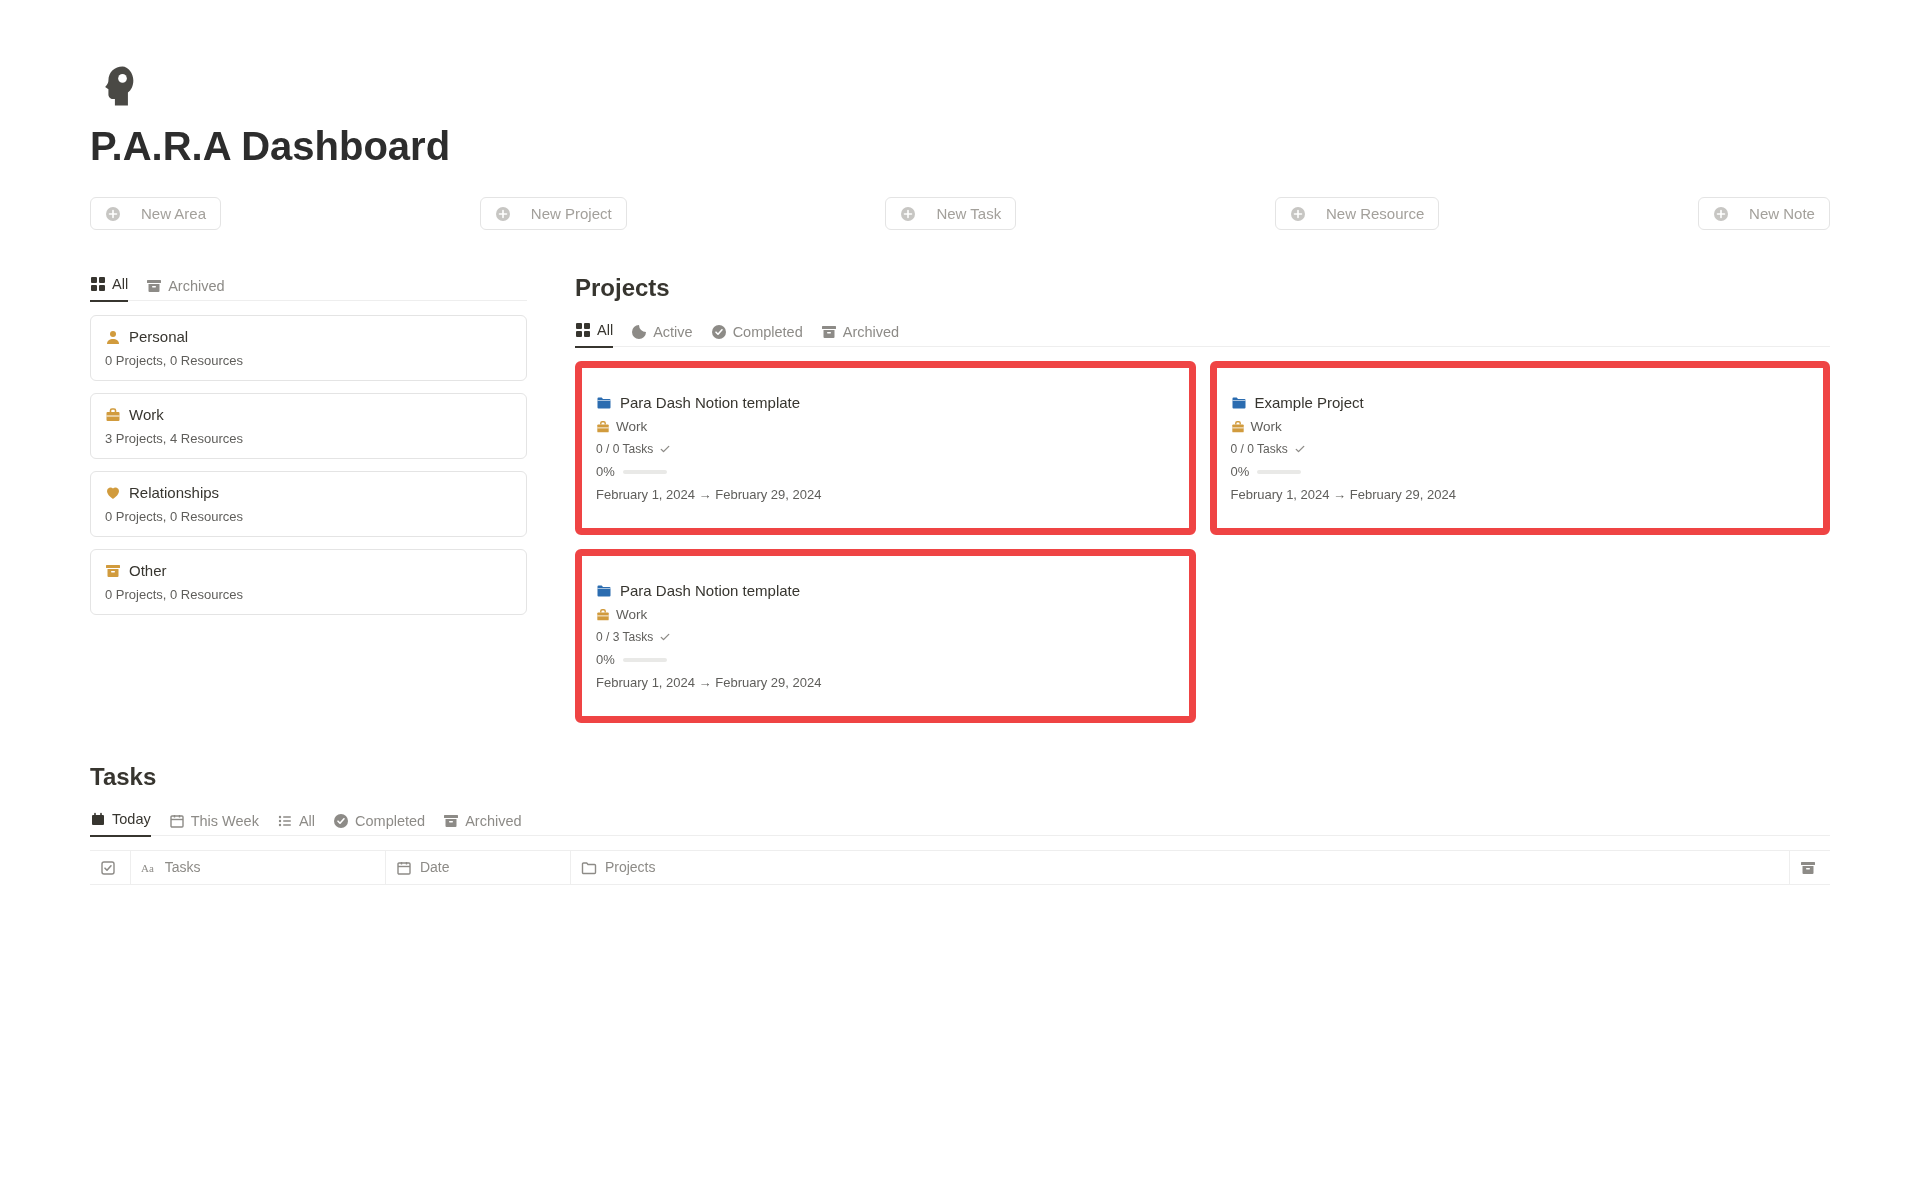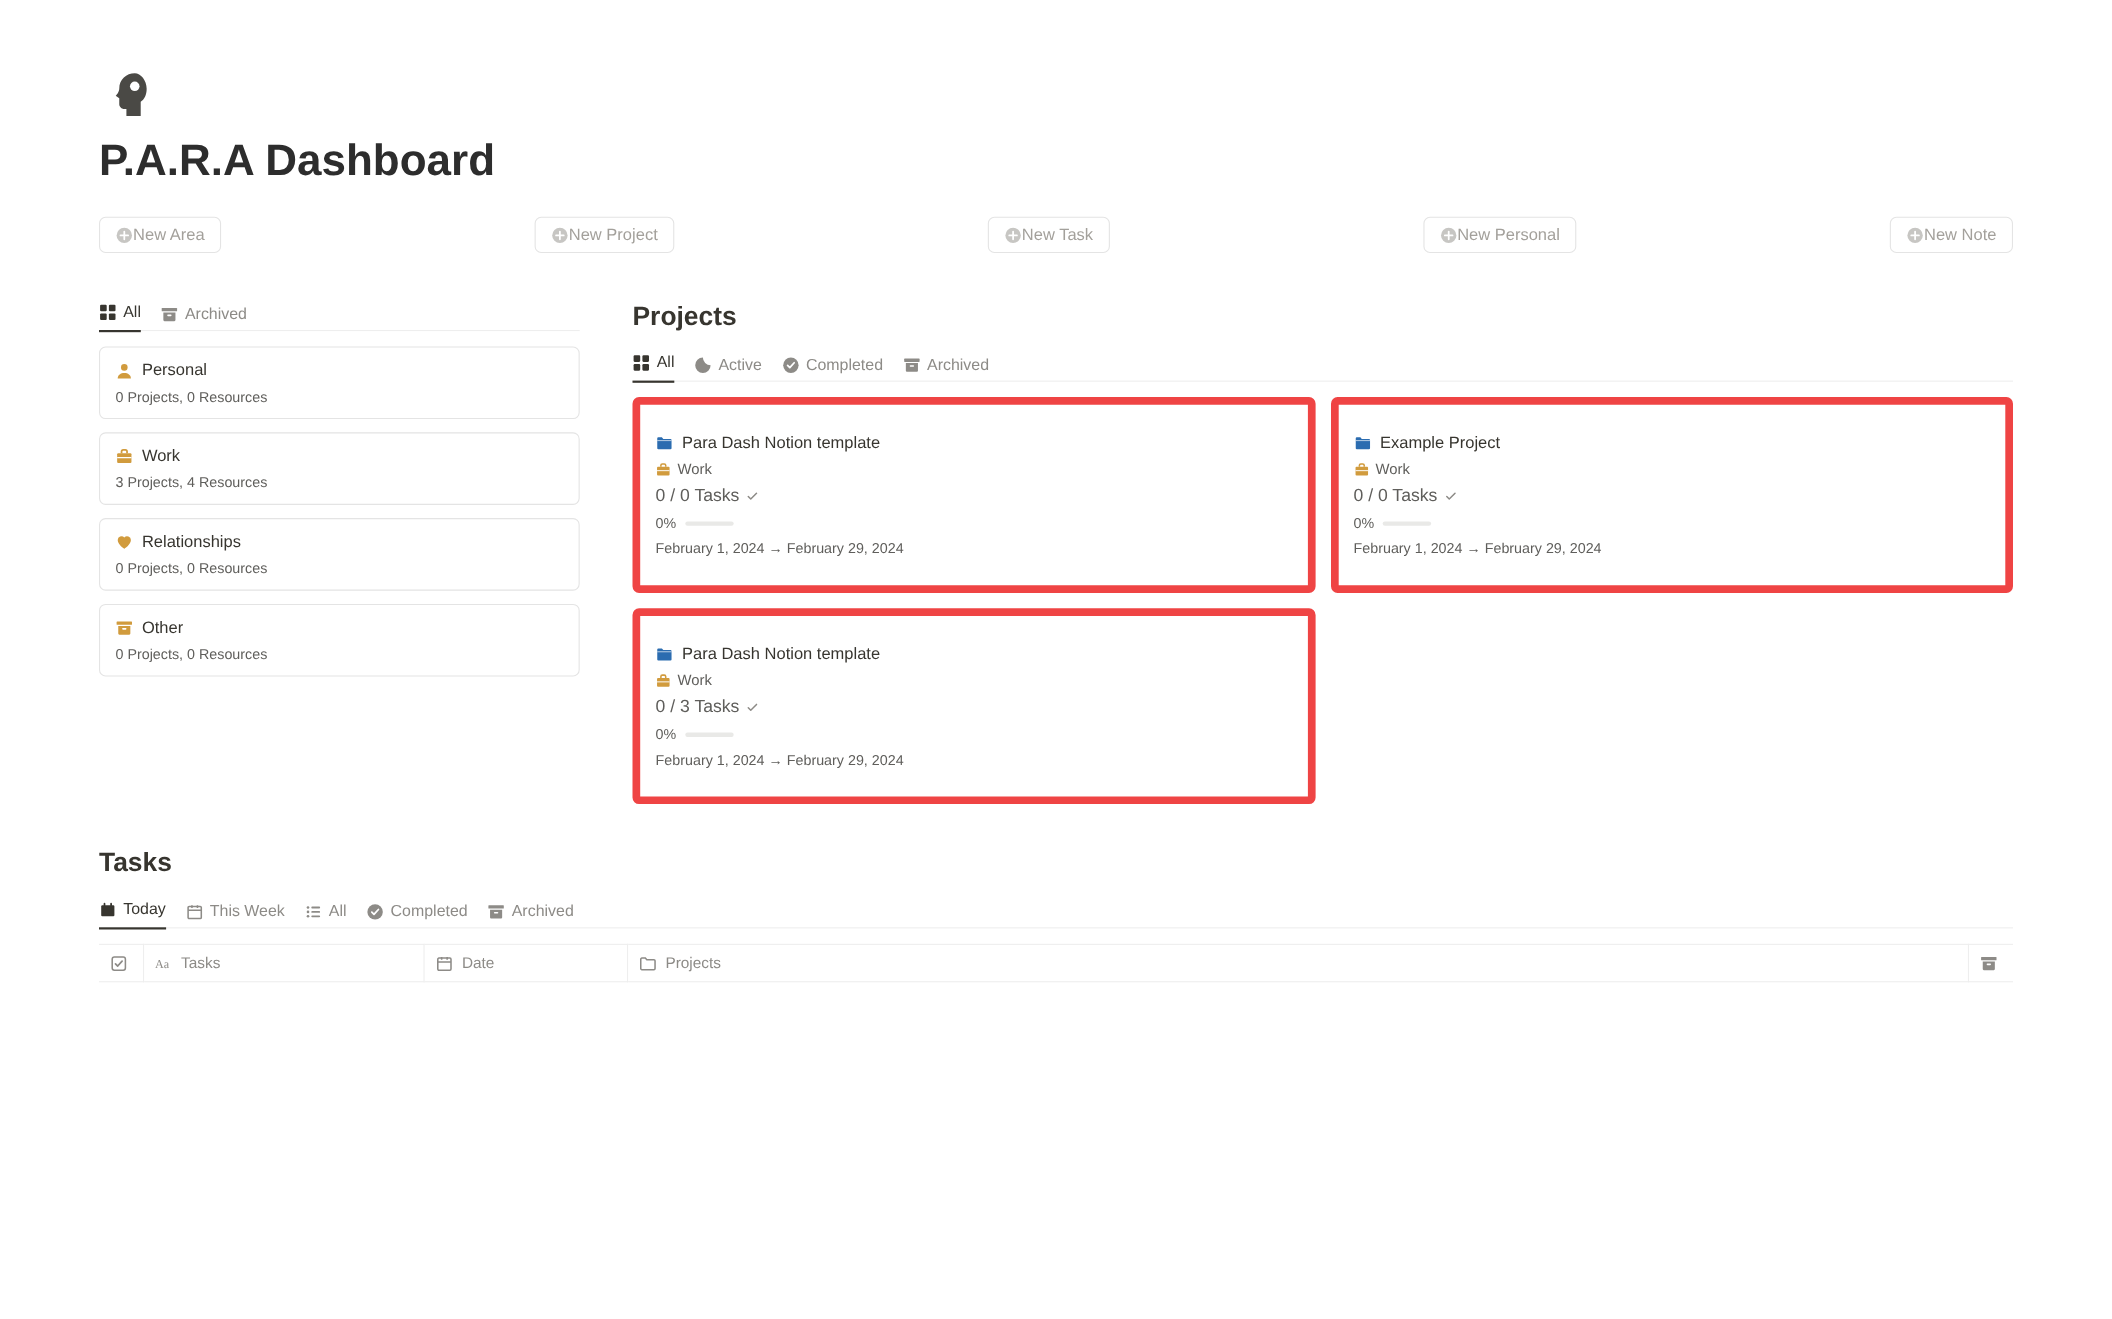--- a/index.html
+++ b/index.html
@@ -7,21 +7,21 @@
   font-family: -apple-system, BlinkMacSystemFont, "Segoe UI", Helvetica, Arial, sans-serif;
   color: #37352f;
   background: #fff;
   padding: 60px 90px 40px 90px;
 }
 .page-icon { margin-bottom: 12px; }
 .page-title { font-size: 40px; font-weight: 700; margin-bottom: 28px; color: #2d2d2d; }
 
 .new-buttons { display: flex; gap: 12px; justify-content: space-between; margin-bottom: 44px; }
 .new-btn {
-  display: inline-flex; align-items: center; gap: 0;
+  display: inline-flex; align-items: center; gap: 20px;
   border: 1px solid #e4e4e4; border-radius: 6px;
   padding: 7px 14px; font-size: 15px; color: #a3a09b; background: #fff; cursor: pointer;
 }
 .new-btn .plus {
   width: 16px; height: 16px; display: inline-flex; align-items: center; justify-content: center;
 }
 
 .columns { display: flex; gap: 48px; margin-bottom: 40px; }
 .col-areas { flex: 0 0 437px; }
 .col-projects { flex: 1; }
@@ -42,21 +42,21 @@
 }
 .area-title { display: flex; align-items: center; gap: 8px; font-size: 15px; font-weight: 500; margin-bottom: 8px; text-align: center; }
 .area-meta { font-size: 13px; color: #5f5e5b; }
 
 .project-grid { display: grid; grid-template-columns: 1fr 1fr; gap: 14px; }
 .project-card {
   border: 7px solid #ef4444; border-radius: 6px; padding: 26px 14px; cursor: pointer;
 }
 .proj-title { display: flex; align-items: center; gap: 8px; font-size: 15px; font-weight: 500; margin-bottom: 8px; }
 .proj-area { display: flex; align-items: center; gap: 6px; font-size: 13.5px; color: #5f5e5b; margin-bottom: 8px; }
-.proj-tasks { display: flex; align-items: center; gap: 6px; font-size: 16px; color: #5f5e5b; margin-bottom: 8px; }
+.proj-tasks { display: flex; align-items: center; gap: 6px; font-size: 12px; color: #5f5e5b; margin-bottom: 8px; }
 .proj-percent { display: flex; align-items: center; gap: 8px; font-size: 13px; color: #5f5e5b; margin-bottom: 8px; }
 .progress-bar { width: 44px; height: 4px; background: #e9e9e7; border-radius: 2px; }
 .proj-date { font-size: 13px; color: #5f5e5b; }
 
 .tasks-section { margin-top: 12px; }
 .task-table { width: 100%; border-collapse: collapse; font-size: 14px; }
 .task-table th {
   text-align: left; font-weight: 400; color: #8d8b87; padding: 8px 10px;
   border: 1px solid #eee; border-left: none;
 }
@@ -185,21 +185,21 @@
         </svg>
       </span>
     <span>New Task</span>
   </button>
   <button class="new-btn">
     <span class="plus">
         <svg width="16" height="16">
           <use href="#i-plus-circle"></use>
         </svg>
       </span>
-    <span>New Personal</span>
+    <span>New Resource</span>
   </button>
   <button class="new-btn">
     <span class="plus">
         <svg width="16" height="16">
           <use href="#i-plus-circle"></use>
         </svg>
       </span>
     <span>New Note</span>
   </button>
 </div>

